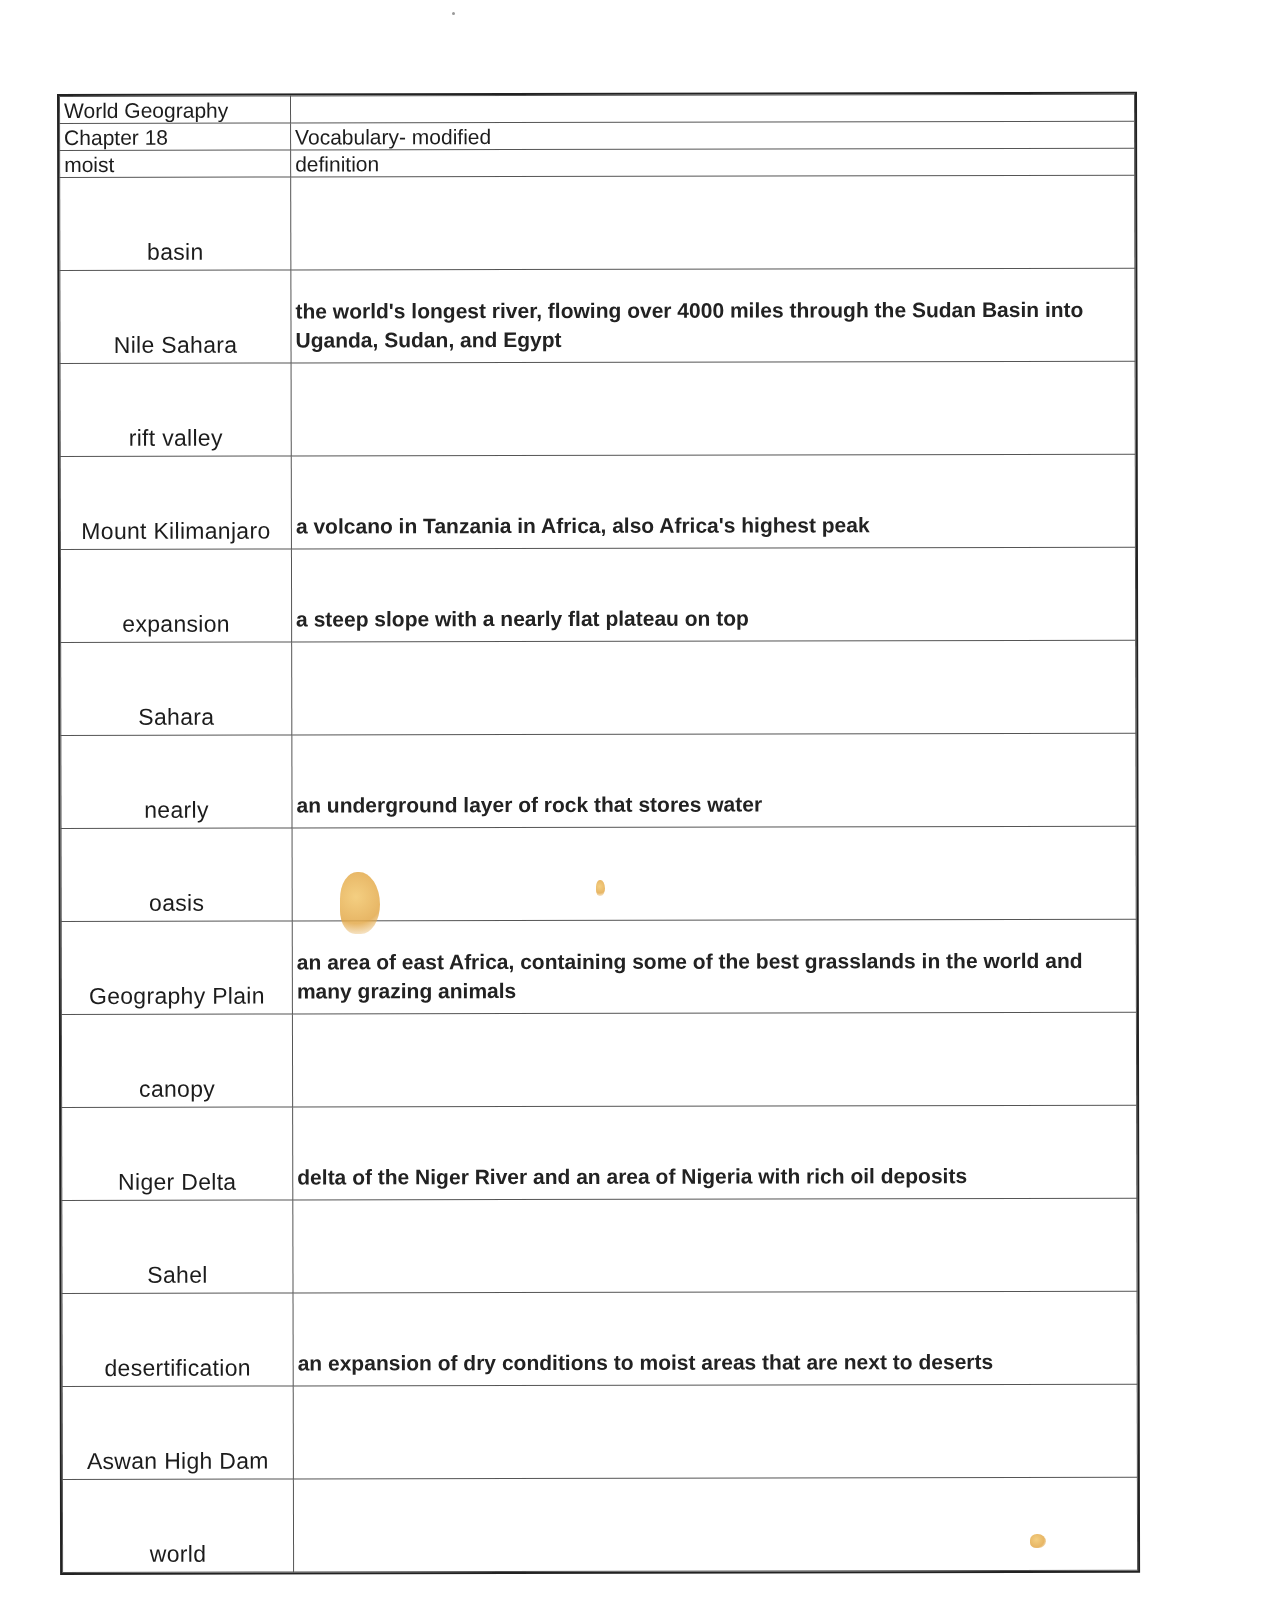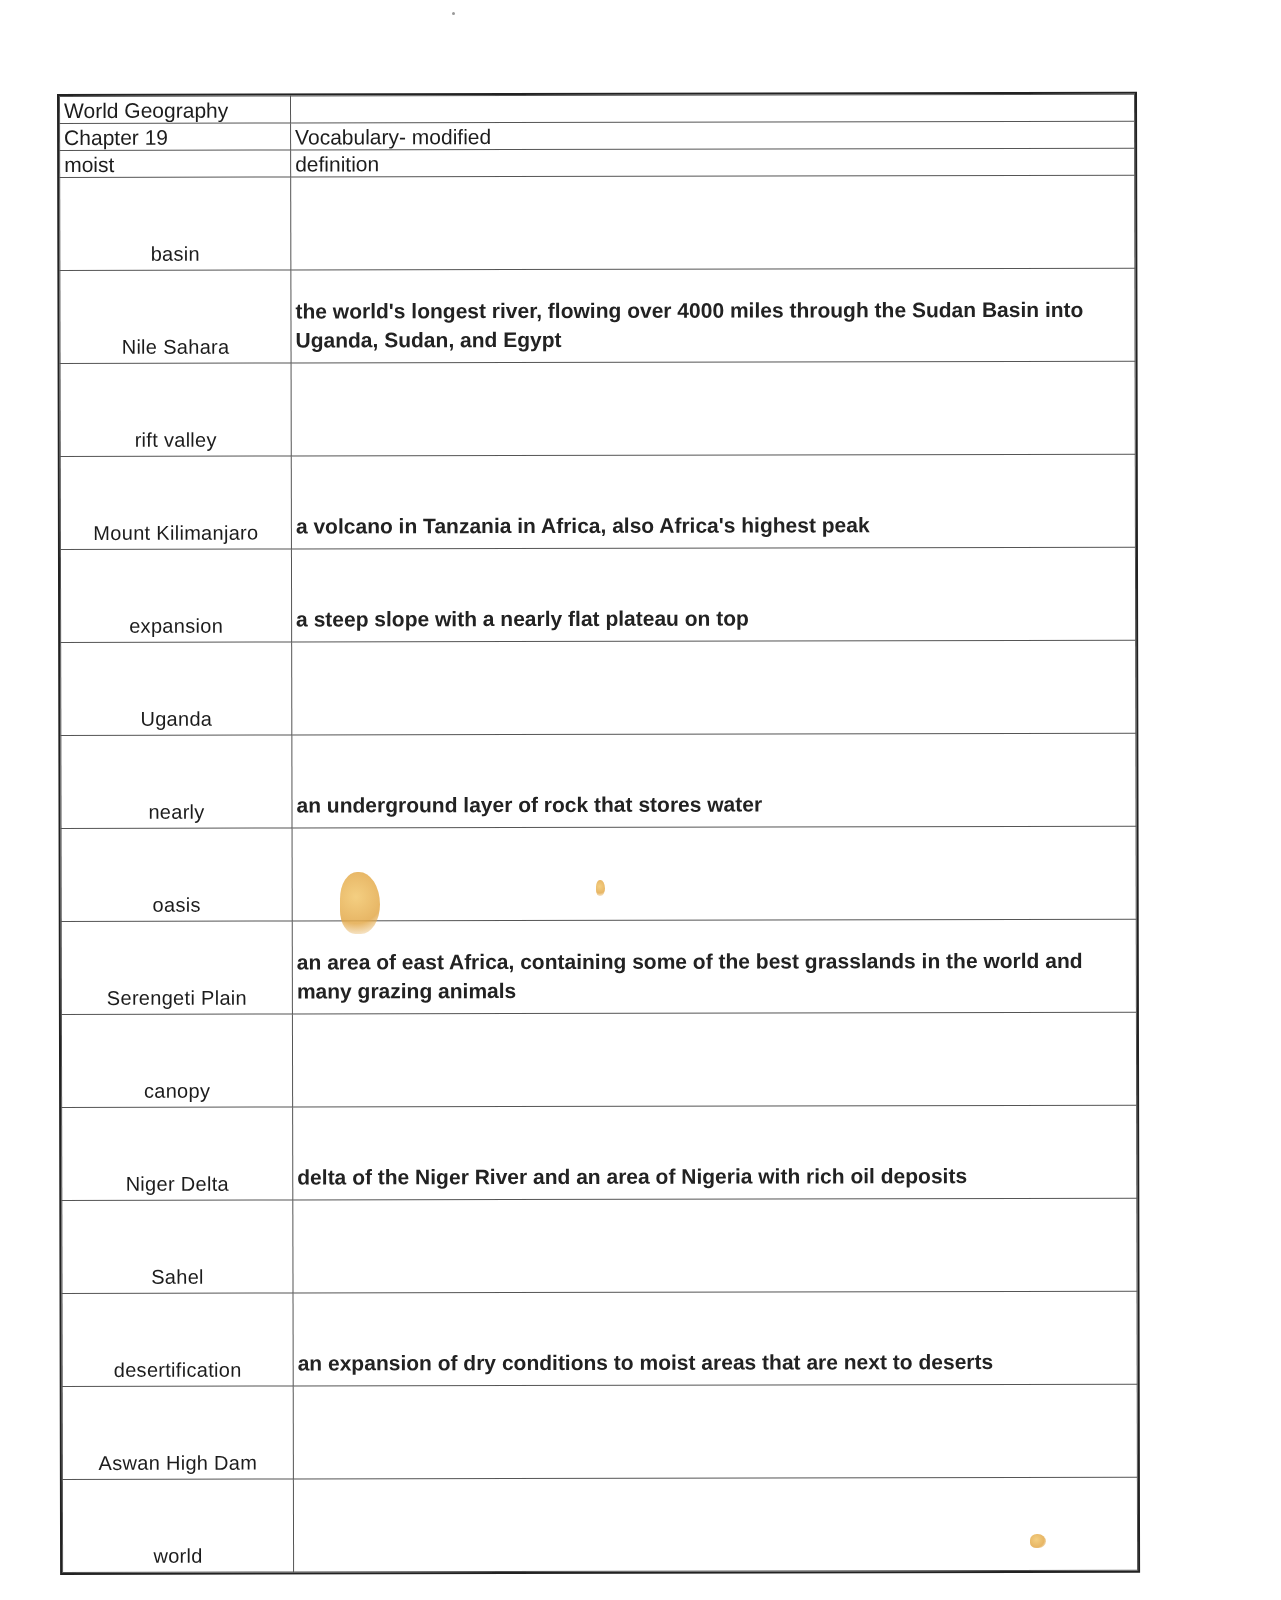--- a/index.html
+++ b/index.html
@@ -12,21 +12,21 @@
     border:2px solid #222; border-collapse:collapse;
     transform: rotate(-0.12deg); transform-origin: top left;
   }
   table.vocab { border-collapse:collapse; width:100%; }
   table.vocab td {
     border:1px solid #555; vertical-align:bottom; padding:0 4px;
   }
   .c1 { width:222px; }
   .hdr td { height:26px; font-size:21px; vertical-align:middle; padding:0 4px; }
   .row td { height:84px; }
-  .word { text-align:center; font-size:20px; padding-bottom:4px !important; letter-spacing:0.3px; }
+  .word { text-align:center; font-size:23px; padding-bottom:4px !important; letter-spacing:0.3px; }
   .def { font-size:21px; font-weight:bold; padding-bottom:8px !important; line-height:29px; color:#222; }
   .stain {
     position:absolute; border-radius:45% 55% 50% 40%;
     background:radial-gradient(circle at 40% 40%, #f2c66b, #e3a94a 60%, rgba(227,169,74,0) 100%);
     opacity:0.85;
   }
   .dot { position:absolute; width:3px; height:3px; background:#999; border-radius:50%; }
 </style>
 </head>
 <body>
@@ -34,21 +34,21 @@
 <div class="dot" style="left:452px;top:12px;"></div>
 
 <div class="sheet">
   <table class="vocab">
     <tbody>
         <tr class="hdr">
       <td class="c1">World Geography</td>
       <td></td>
     </tr>
     <tr class="hdr">
-      <td class="c1">Chapter 19</td>
+      <td class="c1">Chapter 18</td>
       <td>Vocabulary- modified</td>
     </tr>
     <tr class="hdr">
       <td class="c1">moist</td>
       <td>definition</td>
     </tr>
     <tr class="row">
           <td class="c1 word">basin</td>
           <td class="def"></td>
         </tr>
@@ -62,33 +62,33 @@
         </tr>
     <tr class="row">
           <td class="c1 word">Mount Kilimanjaro</td>
           <td class="def">a volcano in Tanzania in Africa, also Africa's highest peak</td>
         </tr>
     <tr class="row">
           <td class="c1 word">expansion</td>
           <td class="def">a steep slope with a nearly flat plateau on top</td>
         </tr>
     <tr class="row">
-          <td class="c1 word">Uganda</td>
+          <td class="c1 word">Sahara</td>
           <td class="def"></td>
         </tr>
     <tr class="row">
           <td class="c1 word">nearly</td>
           <td class="def">an underground layer of rock that stores water</td>
         </tr>
     <tr class="row">
           <td class="c1 word">oasis</td>
           <td class="def"></td>
         </tr>
     <tr class="row">
-          <td class="c1 word">Serengeti Plain</td>
+          <td class="c1 word">Geography Plain</td>
           <td class="def">an area of east Africa, containing some of the best grasslands in the world and many grazing animals</td>
         </tr>
     <tr class="row">
           <td class="c1 word">canopy</td>
           <td class="def"></td>
         </tr>
     <tr class="row">
           <td class="c1 word">Niger Delta</td>
           <td class="def">delta of the Niger River and an area of Nigeria with rich oil deposits</td>
         </tr>

